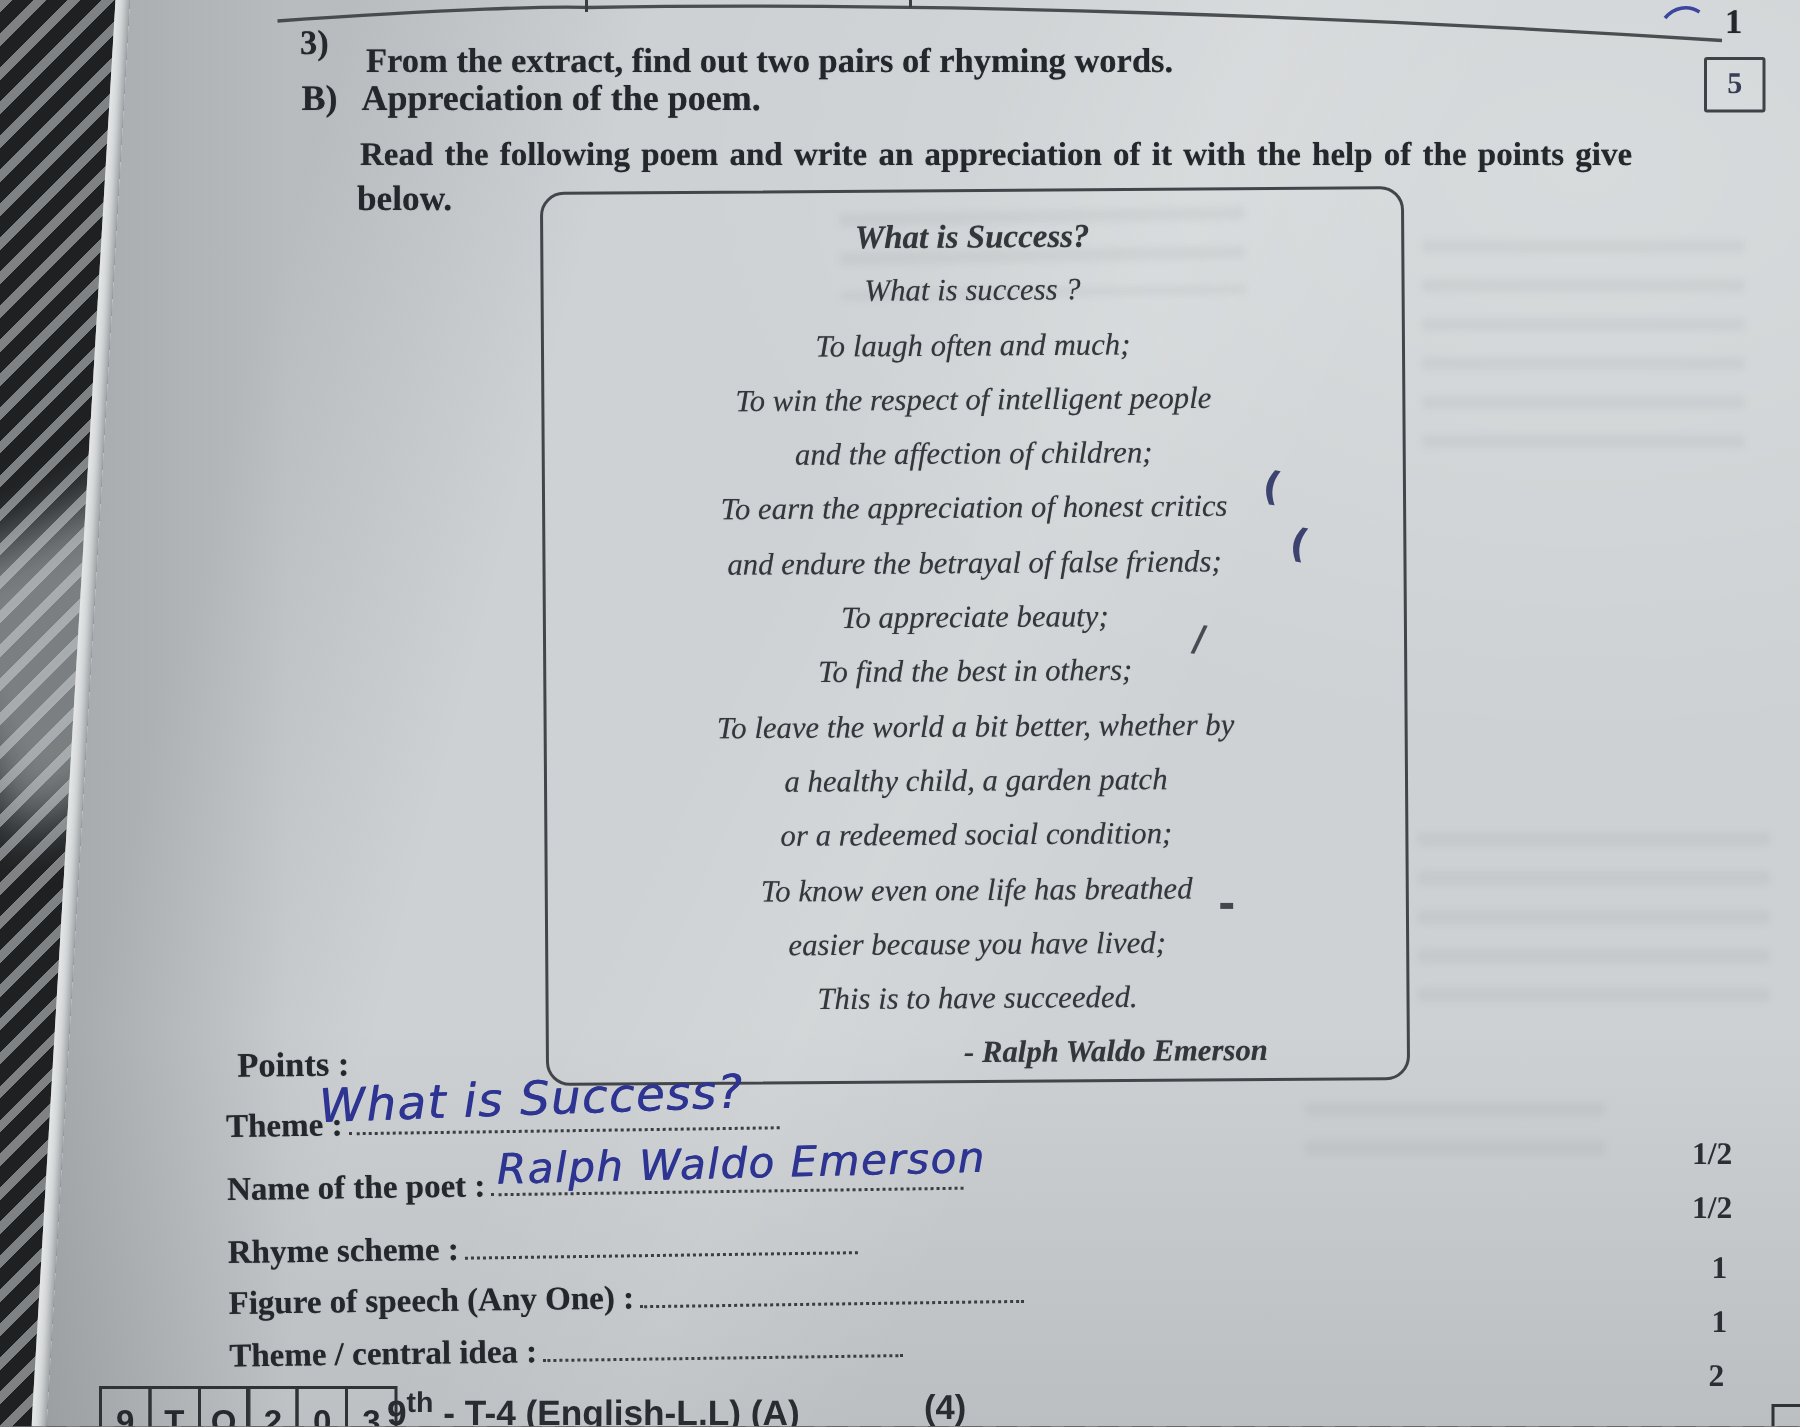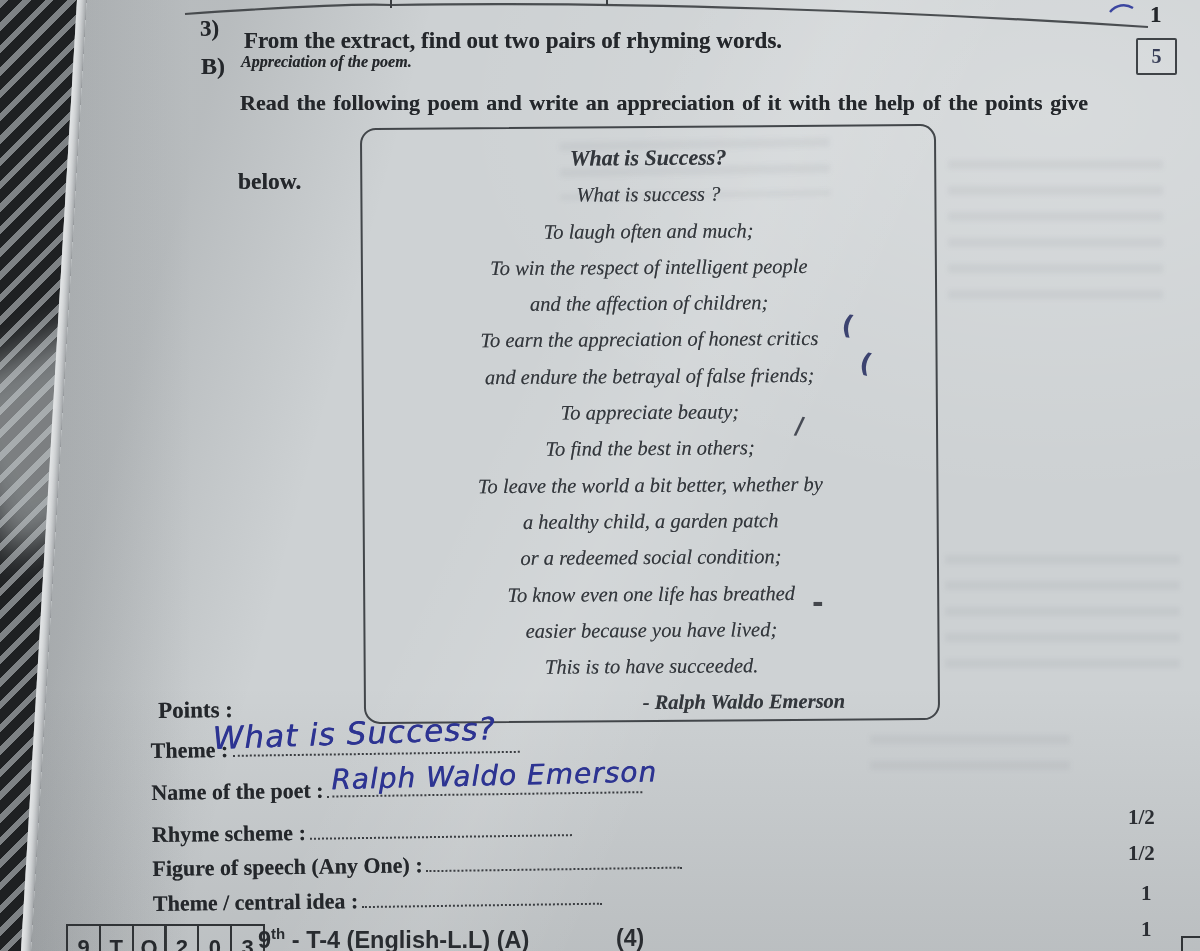--- a/index.html
+++ b/index.html
@@ -50,28 +50,28 @@
   .print{text-shadow:0 0 0.6px rgba(35,38,42,0.55);color:#24272b;}
   .abs{position:absolute;}
 
   
   .topline{position:absolute;left:0;top:0;}
 
   .q3-num{left:200px;top:16px;font-size:23px;font-weight:600;}
   .q3-text{left:244px;top:16px;font-size:23px;font-weight:600;white-space:nowrap;margin-top:12px;}
   .mark-top{left:1150px;top:2px;font-size:23px;font-weight:700;}
   .b-label{left:201px;top:53px;font-size:24px;font-weight:700;}
-  .b-heading{left:241px;top:53px;font-size:16px;font-weight:700;font-style:italic;}
+  .b-heading{left:241px;top:53px;font-size:24px;font-weight:700;}
   .box5{
     left:1136px;top:38px;width:37px;height:33px;border:2px solid #3f4347;border-radius:2px;
     display:flex;align-items:center;justify-content:center;
     font-size:20px;font-weight:700;color:#373e57;background:rgba(255,255,255,0.06);
   }
   .instr{left:240px;top:90px;font-size:22px;font-weight:700;white-space:nowrap;word-spacing:2px;}
-  .instr2{left:238px;top:120px;font-size:23.5px;font-weight:700;margin-top:48px;}
+  .instr2{left:238px;top:120px;font-size:23.5px;font-weight:700;}
 
   
   .poem-box{
     left:362px;top:126px;width:572px;height:592px;
     border:2.5px solid #42464a;border-radius:16px;
     transform:rotate(-0.4deg);
     background:rgba(255,255,255,0.03);
   }
   .poem-content{
     position:absolute;inset:0;padding-top:12px;
@@ -98,35 +98,35 @@
   .r2{top:122px;} .r2 .dots{width:262px;}
   .r3{top:156px;} .r3 .dots{width:256px;}
   .r4{top:191px;} .r4 .dots{width:240px;}
   .hand{
     position:absolute;font-family:"DejaVu Sans",sans-serif;font-style:italic;
     color:#2d3492;text-shadow:0.5px 0 0 #2d3492;letter-spacing:1px;white-space:nowrap;
   }
   .hand-title{left:62px;top:-18px;font-size:31px;transform:rotate(-1.2deg);}
   .hand-poet{left:180px;top:-14px;font-size:28px;transform:rotate(-0.6deg);}
 
-  .mark-col{font-size:21px;font-weight:700;color:#2b2e33;margin-top:48px;}
+  .mark-col{font-size:21px;font-weight:700;color:#2b2e33;}
   .m0{left:1128px;top:757px;} .m1{left:1128px;top:793px;}
   .m2{left:1141px;top:833px;} .m3{left:1141px;top:869px;}
   .m4{left:1139px;top:905px;}
 
   
   .code-row{left:66px;top:924px;display:flex;}
   .code-box{
     width:31px;height:42px;border:2.2px solid #303336;margin-right:-2.2px;
     display:flex;justify-content:center;align-items:flex-start;padding-top:9px;
     font-family:"Liberation Sans",sans-serif;font-weight:700;font-size:22px;color:#26292d;
     background:rgba(255,255,255,0.04);
   }
   .paper-code{left:258px;top:925px;font-family:"Liberation Sans",sans-serif;font-weight:700;font-size:23.5px;color:#292c30;white-space:nowrap;}
-  .paper-code sup{font-size:15px;text-align:center;}
+  .paper-code sup{font-size:19px;text-align:center;}
   .total{left:616px;top:925px;font-family:"Liberation Sans",sans-serif;font-weight:700;font-size:23px;color:#292c30;}
   .corner-box{left:1181px;top:936px;width:20px;height:18px;border:2.5px solid #303336;}
 </style>
 </head>
 <body>
 
 <div class="backdrop"></div>
 <div class="backdrop-glow"></div>
 
 <div class="paper">

